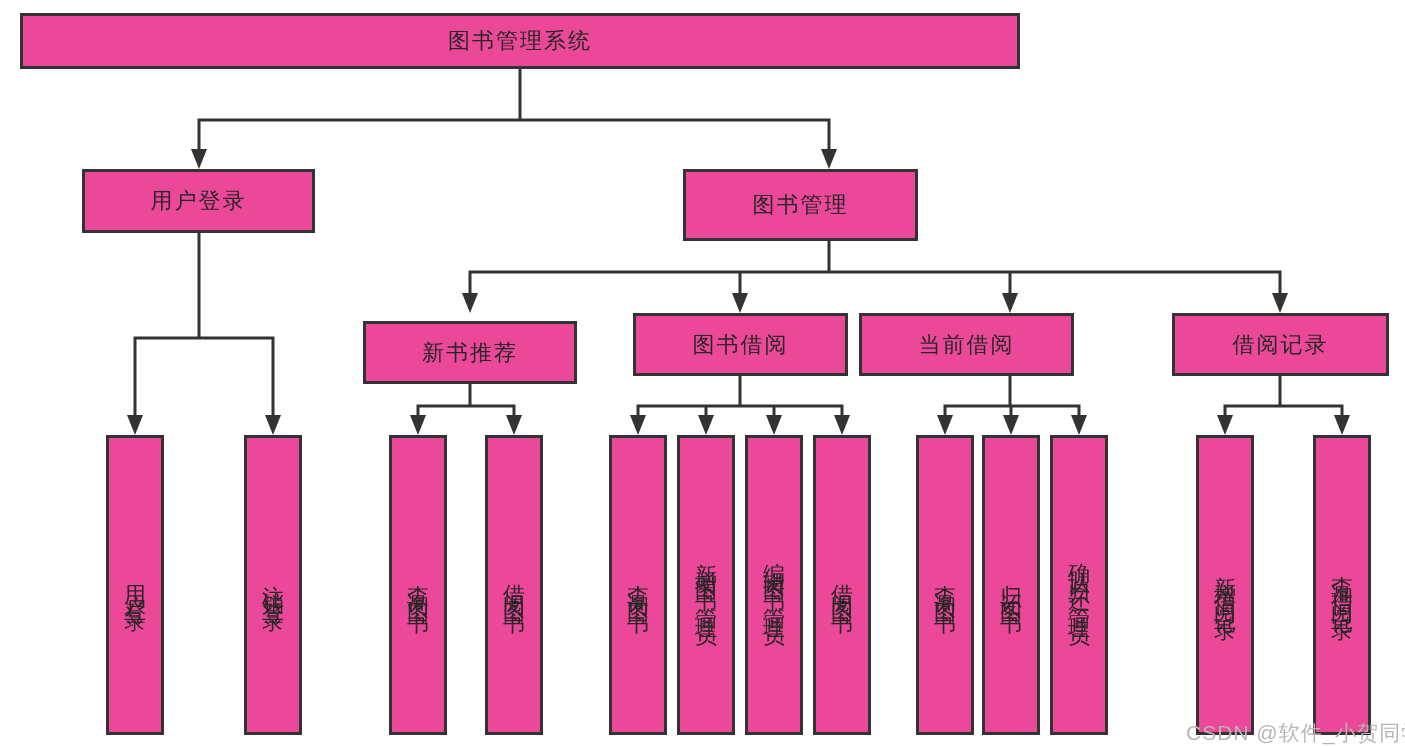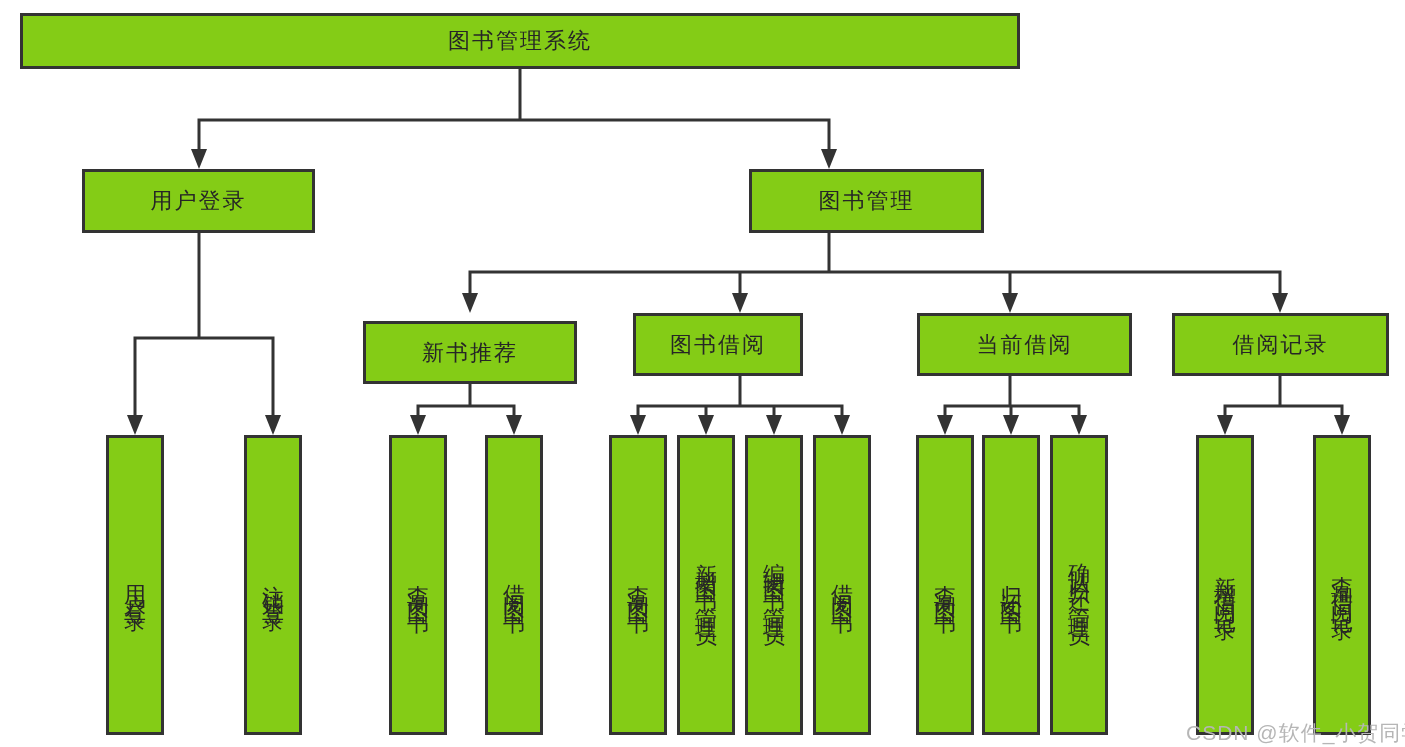--- a/index.html
+++ b/index.html
@@ -17,21 +17,21 @@
   }
   #connector-svg {
     position: absolute;
     left: 0; top: 0;
     z-index: 1;
   }
   .box {
     position: absolute;
     box-sizing: border-box;
     border: 3px solid #333333;
-    background: #84cc16;
+    background: #ec4899;
     display: flex;
     align-items: center;
     justify-content: center;
     color: #262626;
     z-index: 2;
   }
   .hbox {
     font-size: 22px;
     letter-spacing: 2px;
     white-space: nowrap;
@@ -87,25 +87,25 @@
     <path fill="#333333" d="M937 415 h16 L945 435 z"></path>
     <path fill="#333333" d="M1003 415 h16 L1011 435 z"></path>
     <path fill="#333333" d="M1071 415 h16 L1079 435 z"></path>
     <path fill="#333333" d="M1217 415 h16 L1225 435 z"></path>
     <path fill="#333333" d="M1334 415 h16 L1342 435 z"></path>
   </svg>
 
   <div class="box hbox" style="left:20px; top:13px; width:1000px; height:56px;">图书管理系统</div>
 
   <div class="box hbox" style="left:82px; top:169px; width:233px; height:64px;">用户登录</div>
-  <div class="box hbox" style="left:749px; top:169px; width:235px; height:64px;">图书管理</div>
+  <div class="box hbox" style="left:683px; top:169px; width:235px; height:72px;">图书管理</div>
 
   <div class="box hbox" style="left:363px; top:321px; width:214px; height:63px;">新书推荐</div>
-  <div class="box hbox" style="left:633px; top:313px; width:170px; height:63px;">图书借阅</div>
-  <div class="box hbox" style="left:917px; top:313px; width:215px; height:63px;">当前借阅</div>
+  <div class="box hbox" style="left:633px; top:313px; width:215px; height:63px;">图书借阅</div>
+  <div class="box hbox" style="left:859px; top:313px; width:215px; height:63px;">当前借阅</div>
   <div class="box hbox" style="left:1172px; top:313px; width:217px; height:63px;">借阅记录</div>
 
   <div class="box vbox" style="left:106px; top:435px; width:58px; height:300px;">用户登录</div>
   <div class="box vbox" style="left:244px; top:435px; width:58px; height:300px;">注销登录</div>
 
   <div class="box vbox" style="left:389px; top:435px; width:58px; height:300px;">查询图书</div>
   <div class="box vbox" style="left:485px; top:435px; width:58px; height:300px;">借阅图书</div>
 
   <div class="box vbox" style="left:609px; top:435px; width:58px; height:300px;">查询图书</div>
   <div class="box vbox tight" style="left:677px; top:435px; width:58px; height:300px;">新增图书（管理员）</div>

